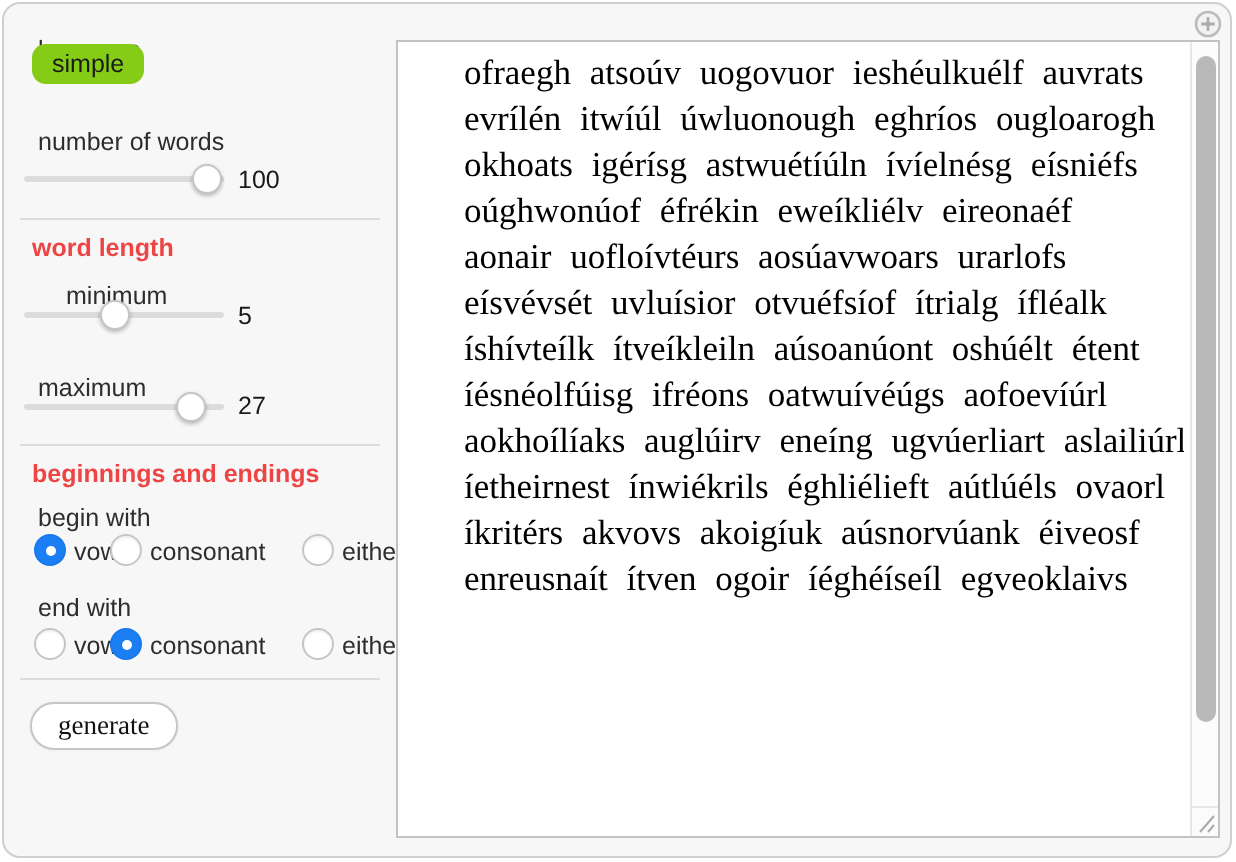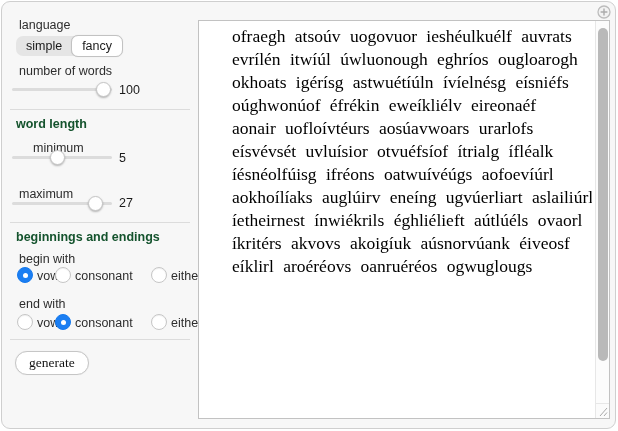--- a/index.html
+++ b/index.html
@@ -5,25 +5,25 @@
   * { margin:0; padding:0; box-sizing:border-box; }
   html,body { background:#ffffff; width:618px; height:431px; }
   .window {
     position:absolute; left:1px; top:1px; width:615px; height:428px;
     background:#f7f7f7; border:1px solid #cfcfcf; border-radius:9px;
     font-family:"Liberation Sans", sans-serif;
     overflow:hidden;
   }
   .abs { position:absolute; }
   .label { font-size:12.5px; color:#2d2d2d; white-space:nowrap; }
-  .header { font-size:12.5px; font-weight:bold; color:#14532d; white-space:nowrap; }
+  .header { font-size:12.5px; font-weight:bold; color:#ef4444; white-space:nowrap; }
   .divider { position:absolute; left:8px; width:180px; height:1px; background:#dcdcdc; }
 
   
-  .setterbar { position:absolute; left:14px; top:34px; display:flex; background:#e5e5e5; border-radius:7px; }
+  .setterbar { position:absolute; left:14px; top:20px; display:flex; background:#84cc16; border-radius:7px; }
   .seg { font-size:12.5px; color:#1a1a1a; padding:3px 10px; border-radius:7px; cursor:default; }
   .seg.selected { background:#ffffff; border:1px solid #c2c2c2; margin:-1px; box-shadow:0 0 1px rgba(0,0,0,.15); }
 
   
   .track { position:absolute; width:100px; height:3px; background:#dcdcdc; border-radius:2px; }
   .thumb { position:absolute; top:-6.5px; width:15px; height:15px; border-radius:50%;
            background:#ffffff; border:1px solid #c6c6c6; box-shadow:0 1px 2px rgba(0,0,0,.28); }
   .slider-value { position:absolute; font-size:12.5px; color:#1a1a1a; }
 
   
@@ -62,21 +62,20 @@
   <svg class="expander" viewBox="0 0 14 14">
     <circle cx="7" cy="7" r="6" fill="#f2f2f2" stroke="#bcbcbc" stroke-width="1.3"></circle>
     <line x1="7" y1="3.6" x2="7" y2="10.4" stroke="#ababab" stroke-width="1.4"></line>
     <line x1="3.6" y1="7" x2="10.4" y2="7" stroke="#ababab" stroke-width="1.4"></line>
   </svg>
 
   <div class="abs label" style="left:17px; top:16px;">language</div>
 
   <div class="setterbar">
     <div class="seg">simple</div>
-    <div class="seg selected">fancy</div>
   </div>
 
   <div class="abs label" style="left:17px; top:62px;">number of words</div>
   <div class="track" style="left:10px; top:86px;">
     <div class="thumb" style="left:84px;"></div>
   </div>
   <div class="slider-value" style="left:117px; top:81px;">100</div>
 
   <div class="divider" style="top:107px;"></div>
 
@@ -121,25 +120,26 @@
   <button class="gen-btn">generate</button>
 
   <div class="output">
     <div class="textblock">
       <div class="tline">ofraegh atsoúv uogovuor ieshéulkuélf auvrats</div>
       <div class="tline">evrílén itwíúl úwluonough eghríos ougloarogh</div>
       <div class="tline">okhoats igérísg astwuétíúln ívíelnésg eísniéfs</div>
       <div class="tline">oúghwonúof éfrékin eweíkliélv eireonaéf</div>
       <div class="tline">aonair uofloívtéurs aosúavwoars urarlofs</div>
       <div class="tline">eísvévsét uvluísior otvuéfsíof ítrialg ífléalk</div>
+      <div class="tline">íshívteílk ítveíkleiln aúsoanúont oshúélt étent</div>
       <div class="tline">íésnéolfúisg ifréons oatwuívéúgs aofoevíúrl</div>
       <div class="tline">aokhoílíaks auglúirv eneíng ugvúerliart aslailiúrl</div>
       <div class="tline">íetheirnest ínwiékrils éghliélieft aútlúéls ovaorl</div>
       <div class="tline">íkritérs akvovs akoigíuk aúsnorvúank éiveosf</div>
-      <div class="tline">eíklirl aroéréovs oanruéréos ogwuglougs</div>
+      <div class="tline">enreusnaít ítven ogoir íéghéíseíl egveoklaivs</div>
     </div>
     <div class="sb-track">
       <div class="sb-thumb"></div>
     </div>
     <div class="grip">
       <svg width="14" height="15" viewBox="0 0 14 15">
         <line x1="4" y1="12" x2="11" y2="4" stroke="#a9a9a9" stroke-width="1"></line>
         <line x1="8" y1="12" x2="11" y2="8.5" stroke="#a9a9a9" stroke-width="1"></line>
       </svg>
     </div>

